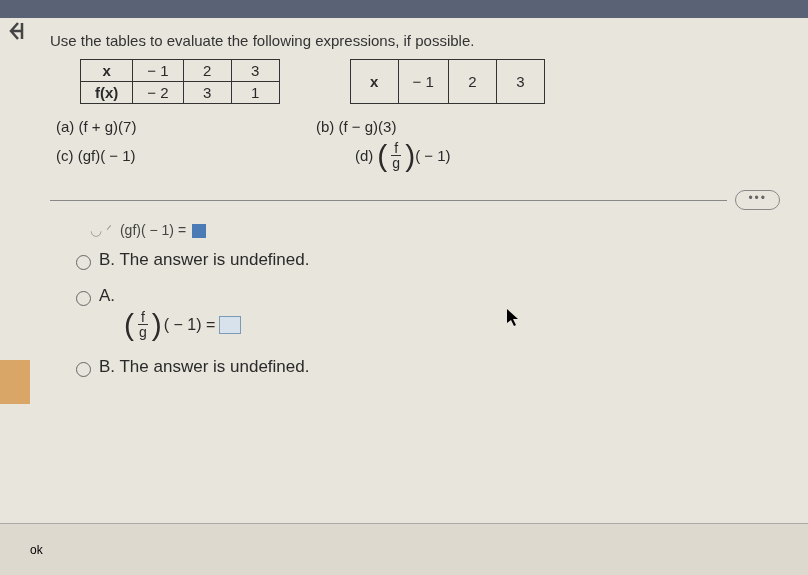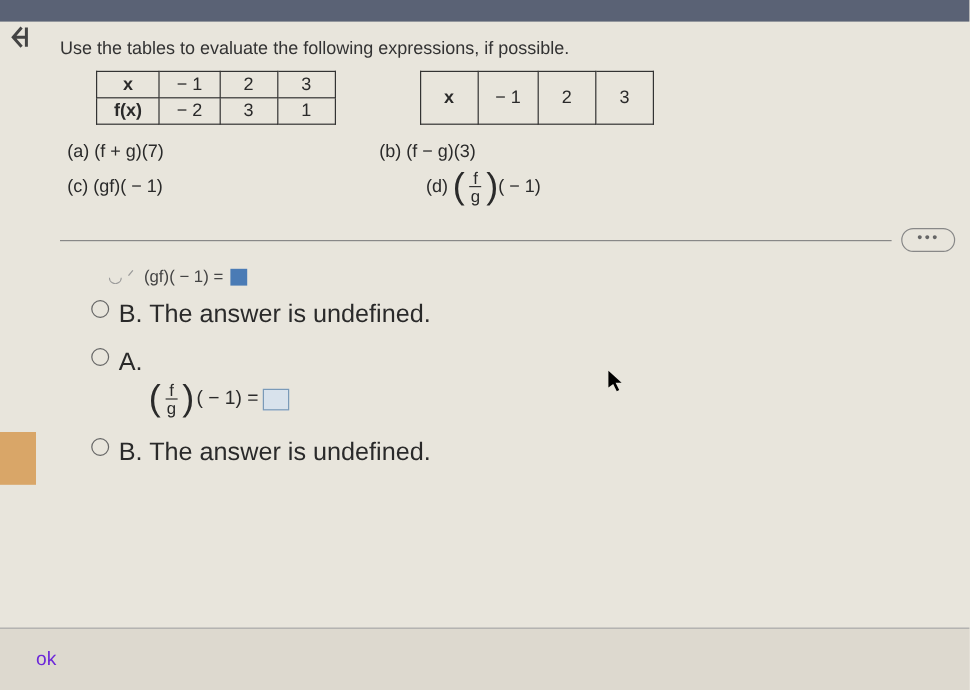--- a/index.html
+++ b/index.html
@@ -11,21 +11,21 @@
       position: relative;
       overflow: hidden;
       color: #2a2a2a;
     }
     .top-bar {
       height: 18px;
       background: #5a6275;
       width: 100%;
     }
     .main {
-      padding: 14px 12px 0 50px;
+      padding: 14px 28px 0 50px;
       position: relative;
     }
     .back-arrow {
       position: absolute;
       left: 8px;
       top: 18px;
       font-size: 26px;
       color: #444;
       cursor: pointer;
       font-weight: bold;
@@ -100,25 +100,25 @@
     }
     .blue-box {
       display: inline-block;
       width: 14px; height: 14px;
       background: #4a7bb5;
       vertical-align: middle;
       margin-left: 2px;
     }
     .radio-row {
       display: flex;
-      align-items: flex-start;
+      align-items: flex-end;
       gap: 8px;
       margin-left: 26px;
       margin-bottom: 16px;
-      font-size: 21px;
+      font-size: 17px;
     }
     .radio {
       width: 15px; height: 15px;
       border: 1.5px solid #666;
       border-radius: 50%;
       cursor: pointer;
       flex-shrink: 0;
     }
     .question-d {
       font-size: 15px;
@@ -155,22 +155,22 @@
       left: 0;
       right: 0;
       height: 52px;
       border-top: 1px solid #aaa;
       background: #ddd9cf;
       display: flex;
       align-items: center;
       padding-left: 30px;
     }
     .ok-btn {
-      font-size: 16px;
-      color: #6d28d9;
+      font-size: 12px;
+      color: #000000;
       margin-right: 24px;
     }
     .ask {
       font-size: 19px;
       font-weight: bold;
       color: #333;
     }
     .opt-a-content {
       display: inline-flex;
       align-items: center;

